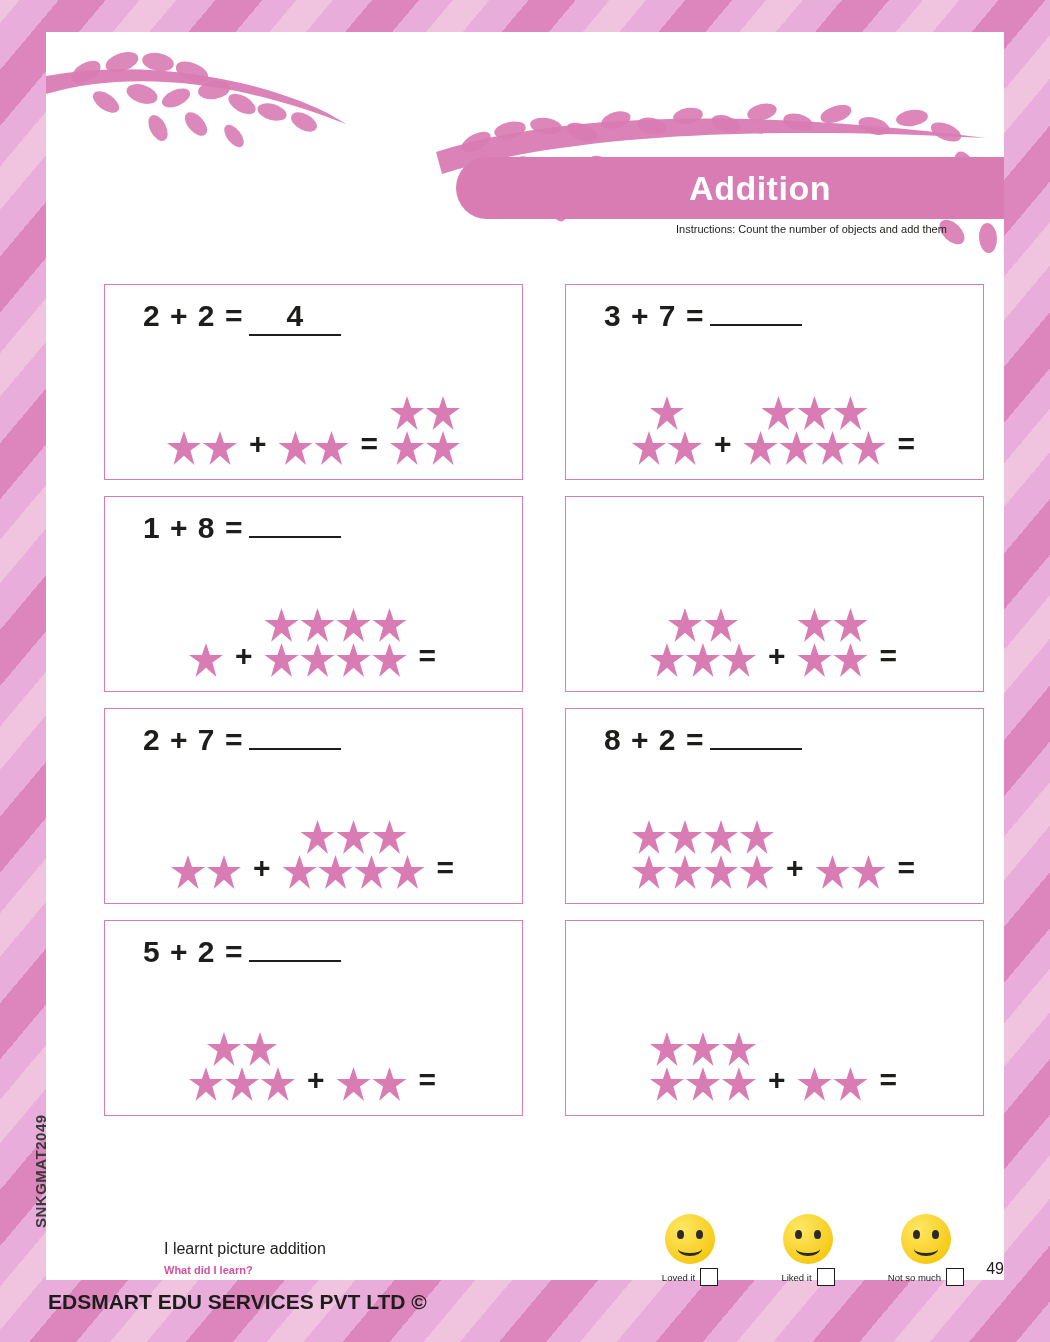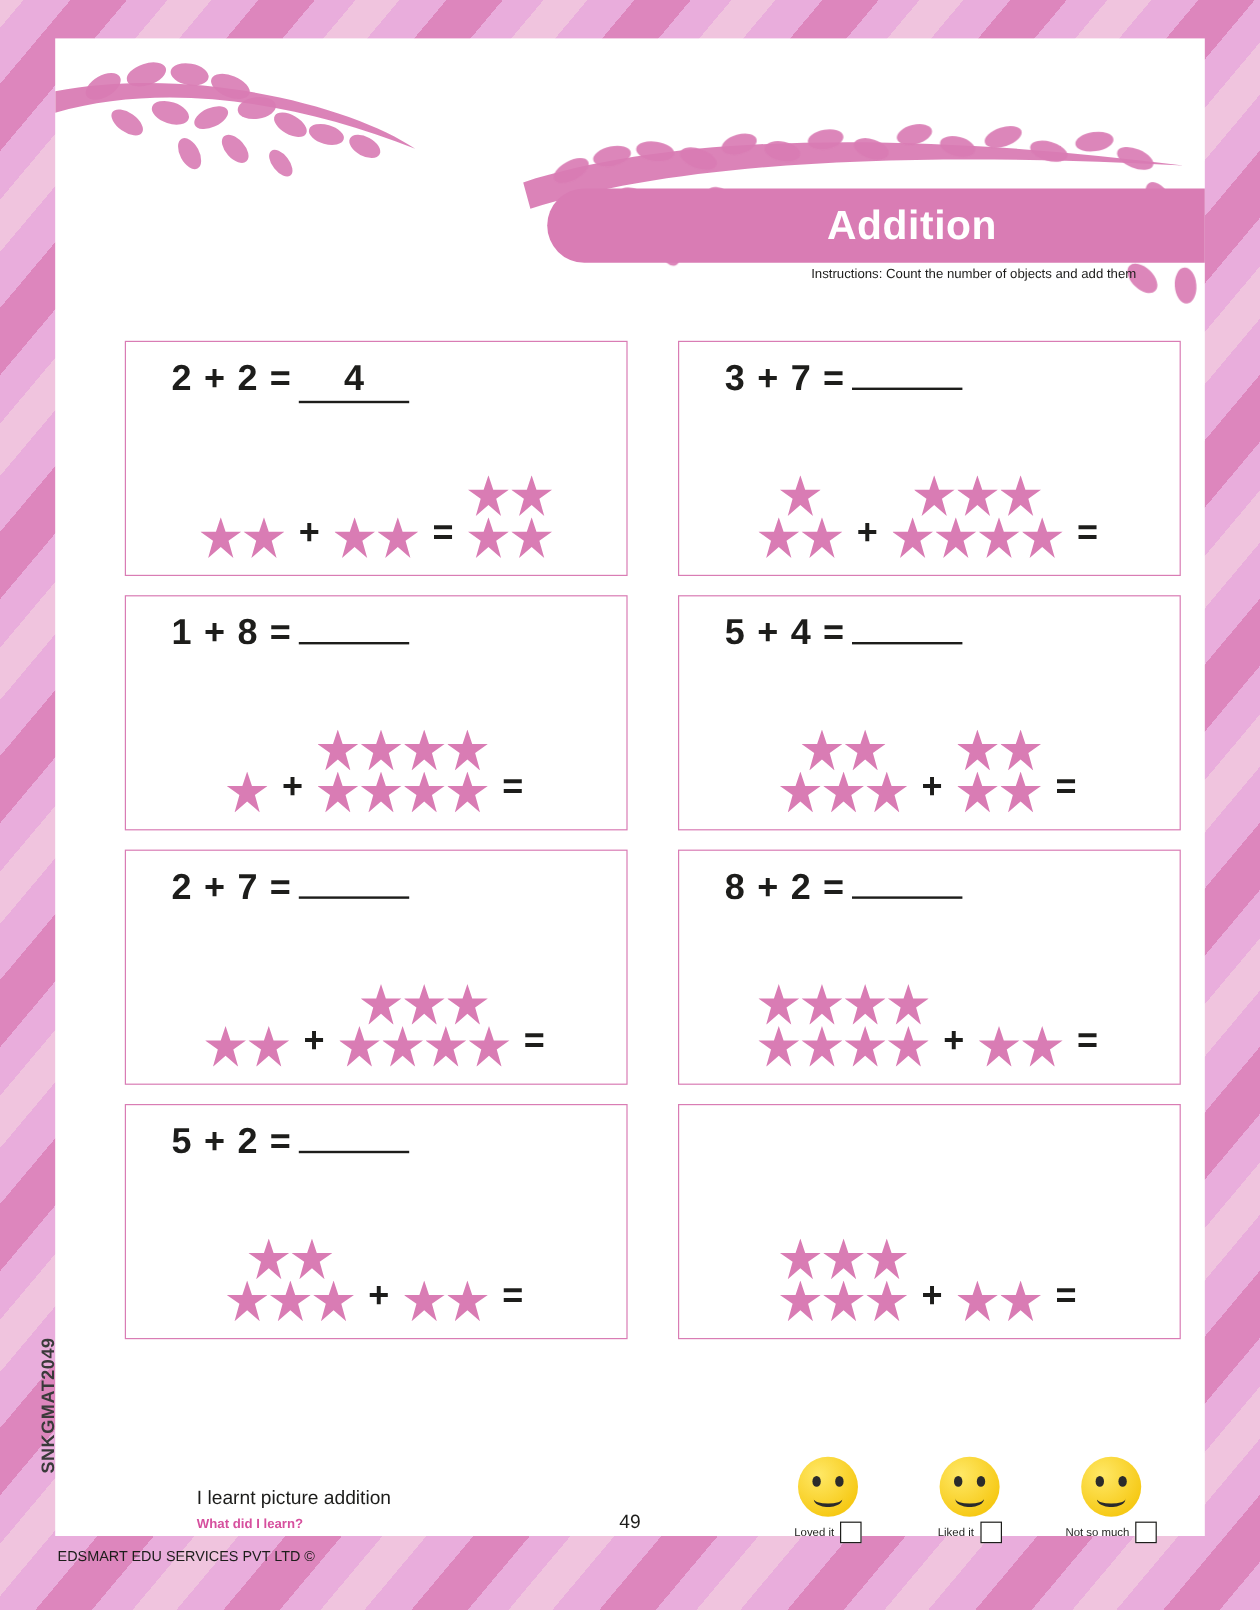--- a/index.html
+++ b/index.html
@@ -154,42 +154,42 @@
     top: 1208px;
     font-size: 16px;
     color: #1d1d1b;
     text-align: right;
   }
   #page-number {
     position: absolute;
     left: 0;
     right: 0;
     top: 1228px;
-    text-align: center;
+    text-align: right;
     font-size: 16px;
     color: #1d1d1b;
   }
   #side-code {
     position: absolute;
     left: -14px;
     top: 1196px;
     width: 130px;
     transform: rotate(-90deg);
     transform-origin: left top;
     font-size: 15px;
     font-weight: bold;
     color: #3a3a3a;
     letter-spacing: 0.5px;
   }
   #copyright {
     position: absolute;
     left: 48px;
     top: 1290px;
-    font-size: 12px;
-    font-weight: normal;
+    font-size: 21px;
+    font-weight: bold;
     color: #1d1d1b;
   }
   #feedback {
     position: absolute;
     right: 30px;
     top: 1182px;
     display: flex;
     gap: 22px;
   }
   .fb {
@@ -388,21 +388,20 @@
               <span class="star"></span>
               <span class="star"></span>
               <span class="star"></span>
               <span class="star"></span>
             </div>
           </div>
           <span class="opsym">=</span>
         </div>
       </div>
       <div class="card">
-        <div class="eq"><span>5 + 4 =</span><span class="blank"></span></div>
         <div class="picrow">
           <div class="starbox">
             <div class="starline">
               <span class="star"></span>
               <span class="star"></span>
             </div>
             <div class="starline">
               <span class="star"></span>
               <span class="star"></span>
               <span class="star"></span>

